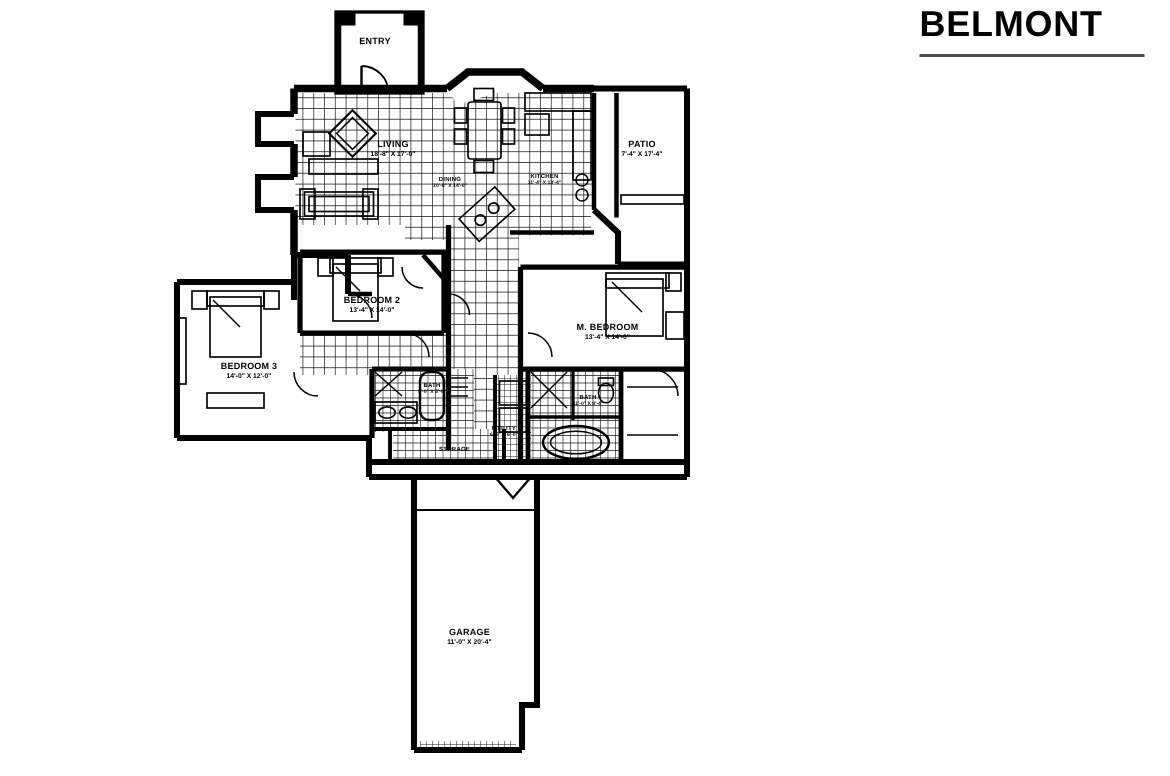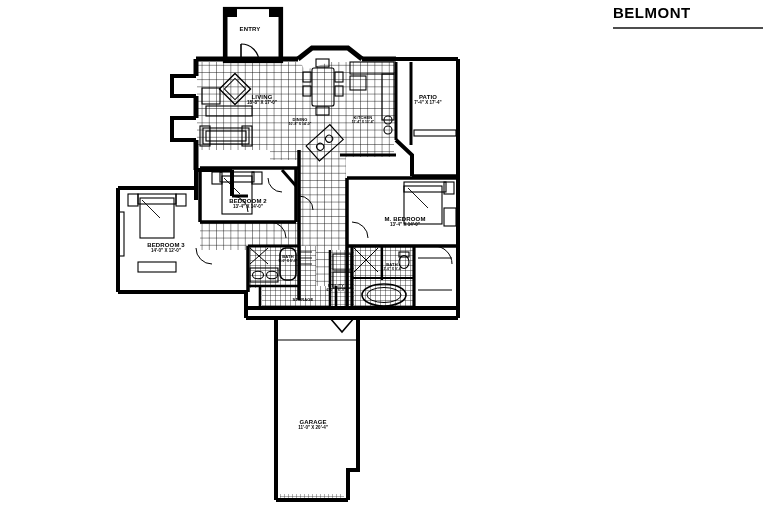--- a/index.html
+++ b/index.html
@@ -1,21 +1,21 @@
 <!DOCTYPE html>
 <html><head>
 <meta charset="utf-8">
 <style>
   html,body{margin:0;padding:0;background:#ffffff;}
   body{width:780px;height:517px;position:relative;overflow:hidden;
        font-family:"Liberation Sans", sans-serif;color:#000;}
 
   
   #title-block{position:absolute;left:613px;top:5px;width:150px;}
-  #plan-title{font-size:15px;font-weight:bold;letter-spacing:.5px;line-height:1;
+  #plan-title{font-size:24px;font-weight:bold;letter-spacing:.5px;line-height:1;
               font-family:"Liberation Sans", sans-serif;}
   #title-rule{margin-top:7px;height:2px;background:#4d4d4d;width:150px;}
 
   
   #floorplan{position:absolute;left:0;top:0;width:500px;height:517px;}
   #floorplan svg{display:block;}
 
   
   .room-label{position:absolute;text-align:center;line-height:1.05;
               font-family:"Liberation Sans", sans-serif;

